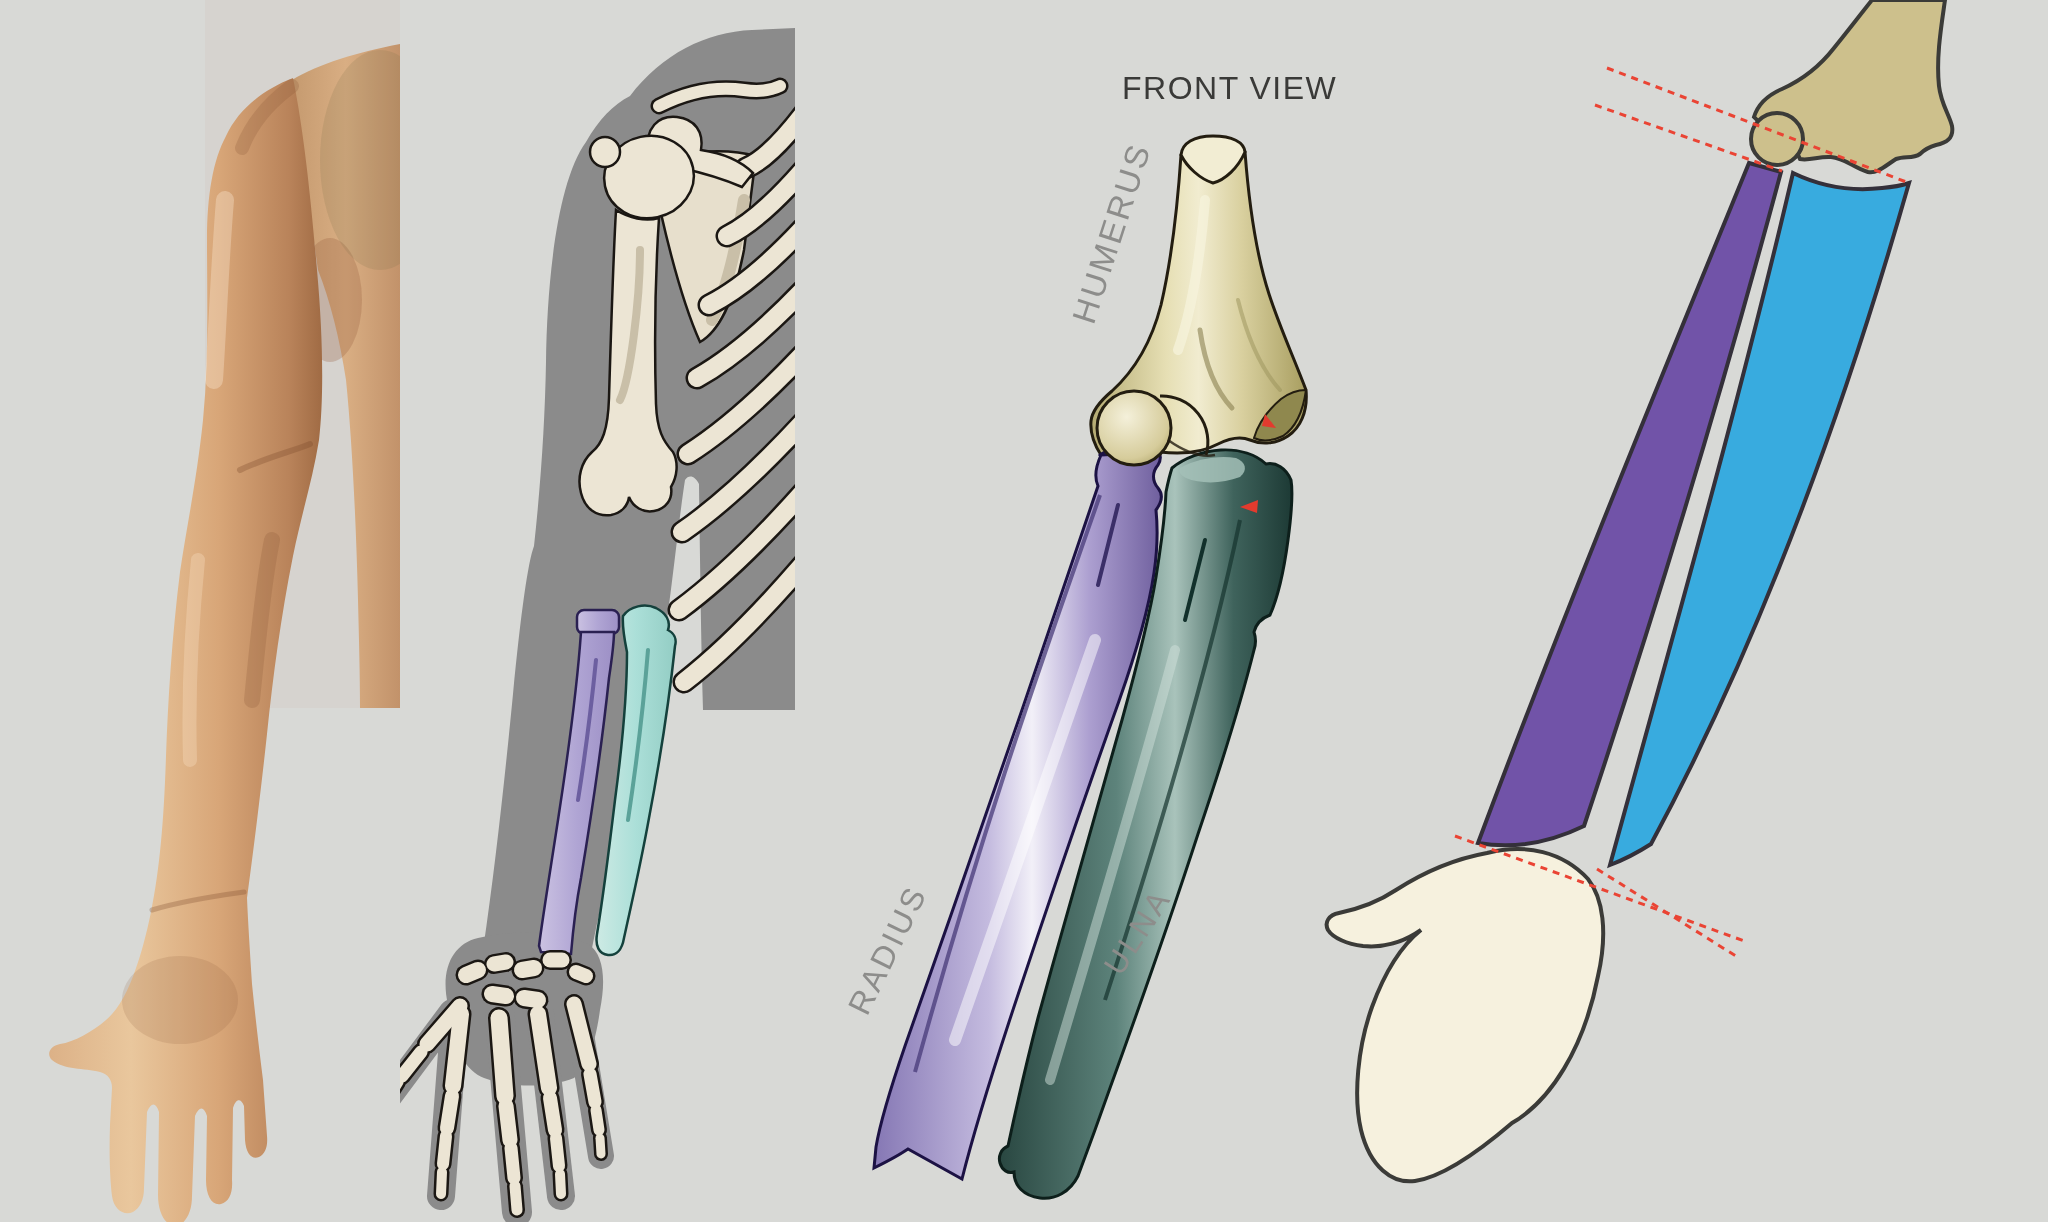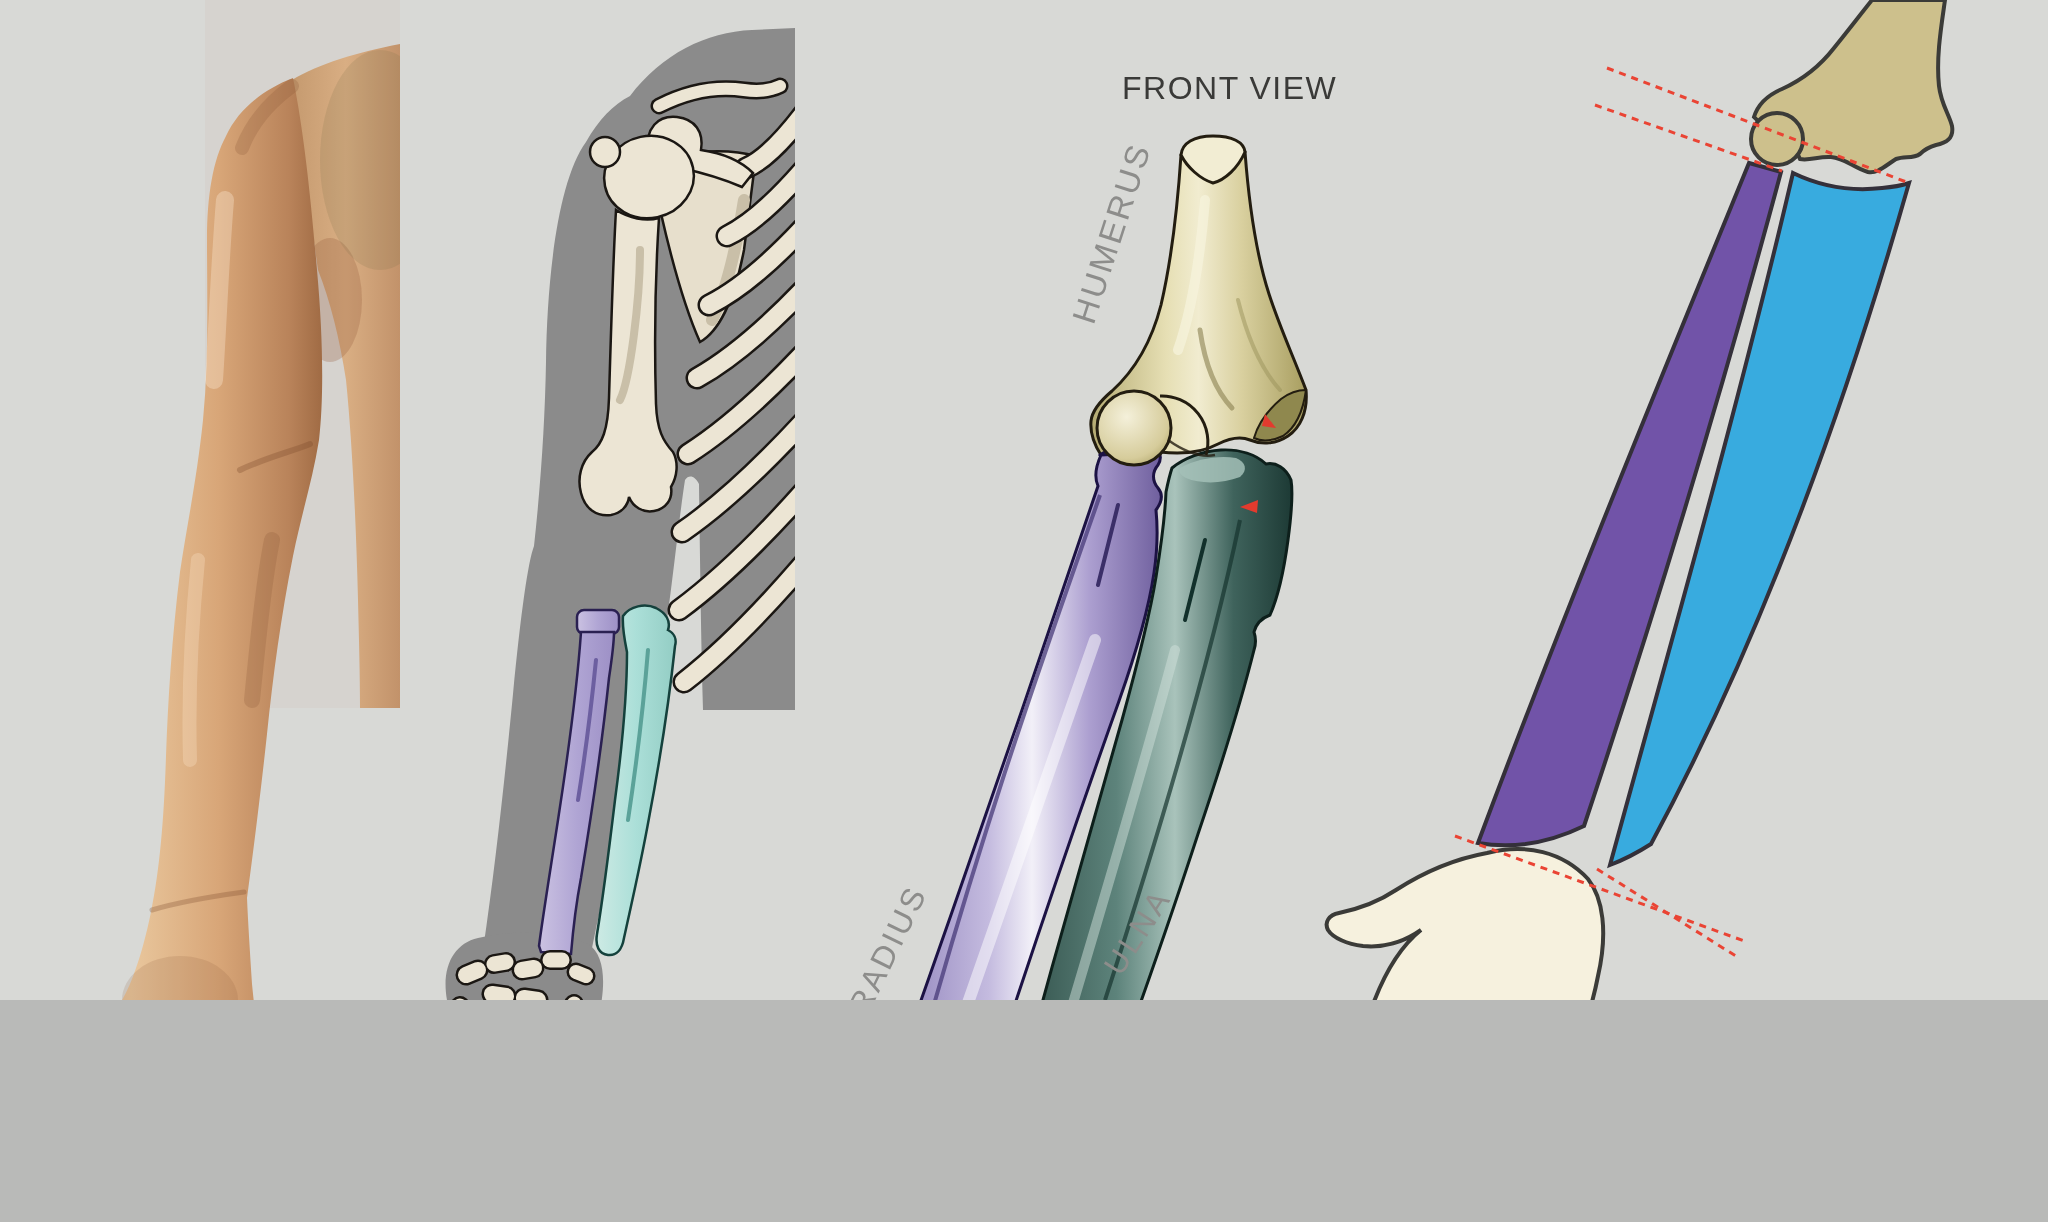--- a/index.html
+++ b/index.html
@@ -1,17 +1,17 @@
 <!DOCTYPE html>
 <html><head>
 <meta charset="utf-8">
 <style>
   html,body{margin:0;padding:0;background:#b9bab8;}
   #stage{
-    position:relative;width:2048px;height:1000px;overflow:hidden;
+    position:relative;width:2048px;height:1222px;overflow:hidden;
     background:#d8d9d6;
     font-family:"Liberation Sans", sans-serif;
   }
   .panel{position:absolute;top:0;height:1222px;}
   .panel svg{display:block;width:100%;height:100%;}
   #panel-photo{left:0;width:420px;}
   #panel-skeleton{left:400px;width:420px;}
   #panel-frontview{left:820px;width:500px;}
   #panel-schematic{left:1320px;width:728px;}
   .fig-label{

